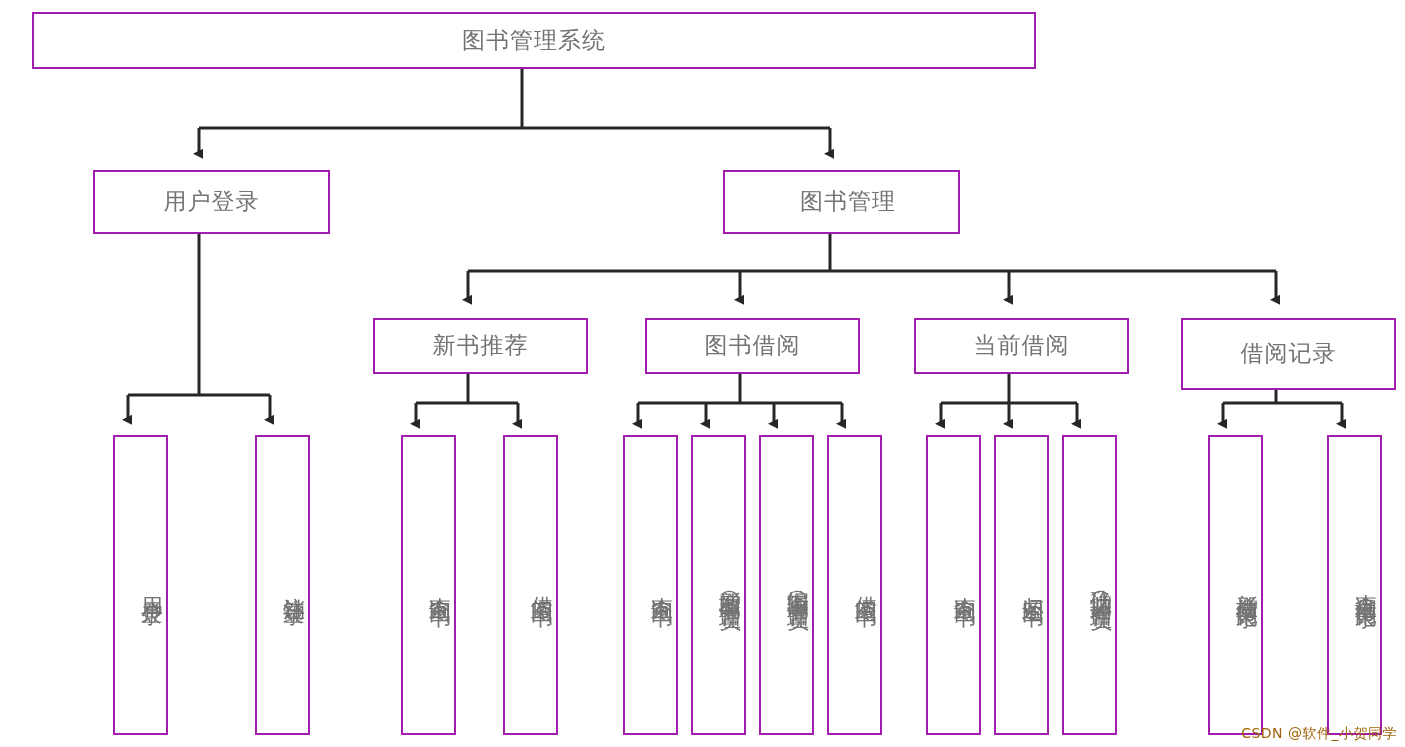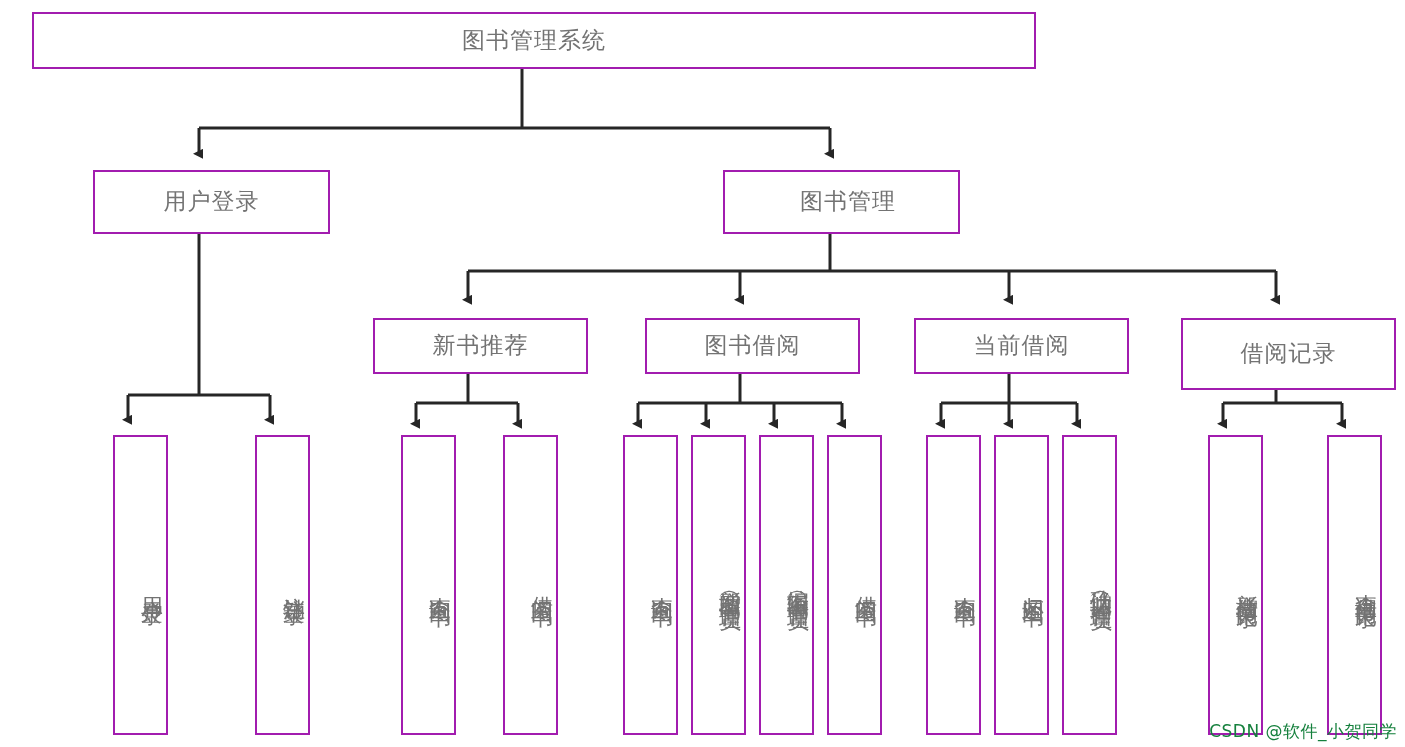--- a/index.html
+++ b/index.html
@@ -54,22 +54,22 @@
     left: 0;
     top: 0;
     width: 1405px;
     height: 747px;
     pointer-events: none;
   }
   .watermark {
     position: absolute;
     right: 8px;
     bottom: 4px;
-    font-size: 17px;
-    color: #15803d;
+    font-size: 14px;
+    color: #a16207;
     letter-spacing: 0.5px;
     white-space: nowrap;
     margin-left: 44px;
   }
 </style>
 </head>
 <body>
 
 <div id="canvas">
 

